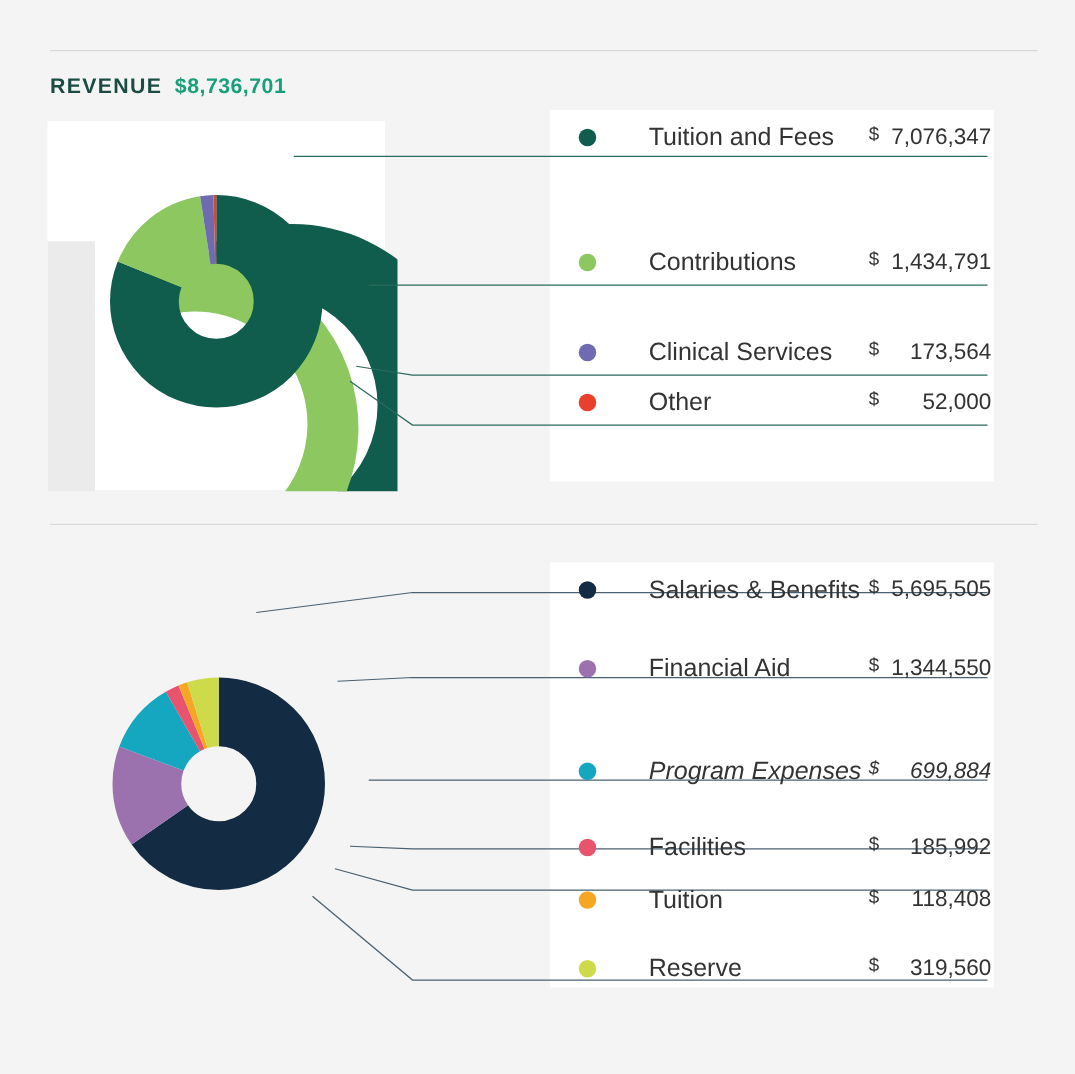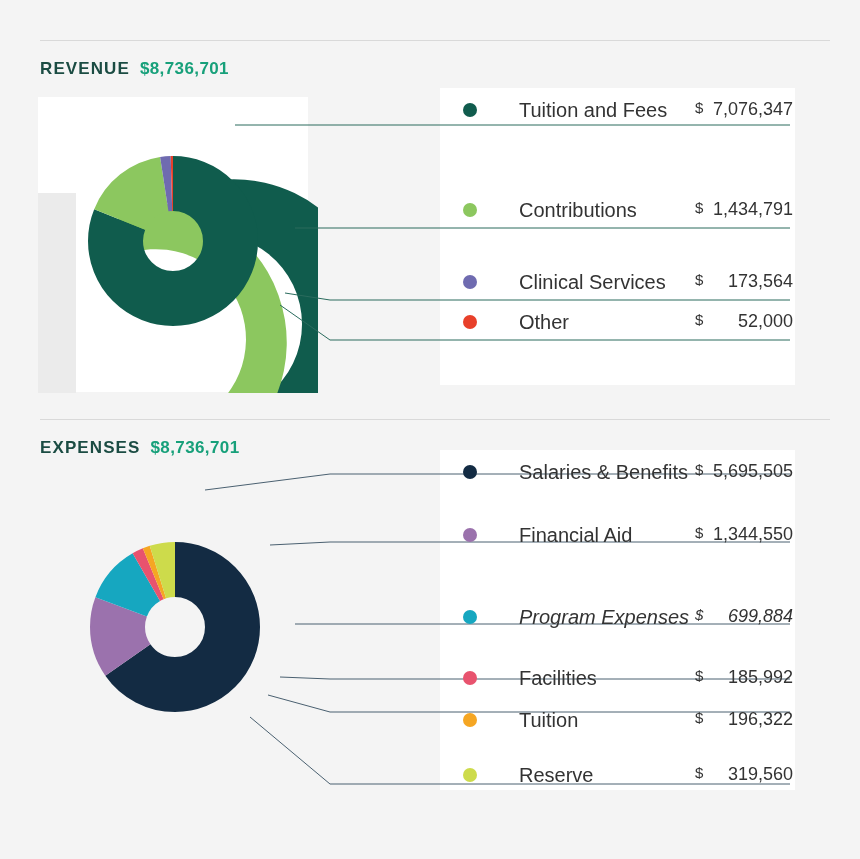--- a/index.html
+++ b/index.html
@@ -171,23 +171,20 @@
       <span class="value">52,000</span>
     </div>
 
   </div>
 </div>
 
 <div class="section" id="expenses-section">
 
   <div class="top-rule" style="top:7px;"></div>
 
-  <div class="section-title" style="top:26px;">
-    <span>EXPENSES</span><span class="amount">$8,736,701</span>
-  </div>
 
   <div class="white-panel" style="left:440px; top:38px; width:355px; height:340px;"></div>
 
   <svg class="donut-svg" style="left:30px; top:65px;" width="290" height="300" viewBox="0 0 290 300">
     <g transform="translate(145,150) rotate(-90)">
 
       <circle r="57.5" fill="none" stroke="#132b43" stroke-width="55" stroke-dasharray="235.5 125.8" stroke-dashoffset="0"></circle>
       <circle r="57.5" fill="none" stroke="#9b72ad" stroke-width="55" stroke-dasharray="55.6 305.7" stroke-dashoffset="-235.5"></circle>
       <circle r="57.5" fill="none" stroke="#16a7c0" stroke-width="55" stroke-dasharray="39.6 321.7" stroke-dashoffset="-291.1"></circle>
       <circle r="57.5" fill="none" stroke="#e8536e" stroke-width="55" stroke-dasharray="7.7 353.6" stroke-dashoffset="-330.7"></circle>
@@ -232,21 +229,21 @@
       <span class="swatch" style="background:#e8536e;"></span>
       <span class="label">Facilities</span>
       <span class="dollar" style="left:232px;">$</span>
       <span class="value">185,992</span>
     </div>
 
     <div class="legend-row" style="top:248px;">
       <span class="swatch" style="background:#f5a623;"></span>
       <span class="label">Tuition</span>
       <span class="dollar" style="left:232px;">$</span>
-      <span class="value">196,322</span>
+      <span class="value">118,408</span>
     </div>
 
     <div class="legend-row" style="top:303px;">
       <span class="swatch" style="background:#cddb4b;"></span>
       <span class="label">Reserve</span>
       <span class="dollar" style="left:232px;">$</span>
       <span class="value">319,560</span>
     </div>
 
   </div>

